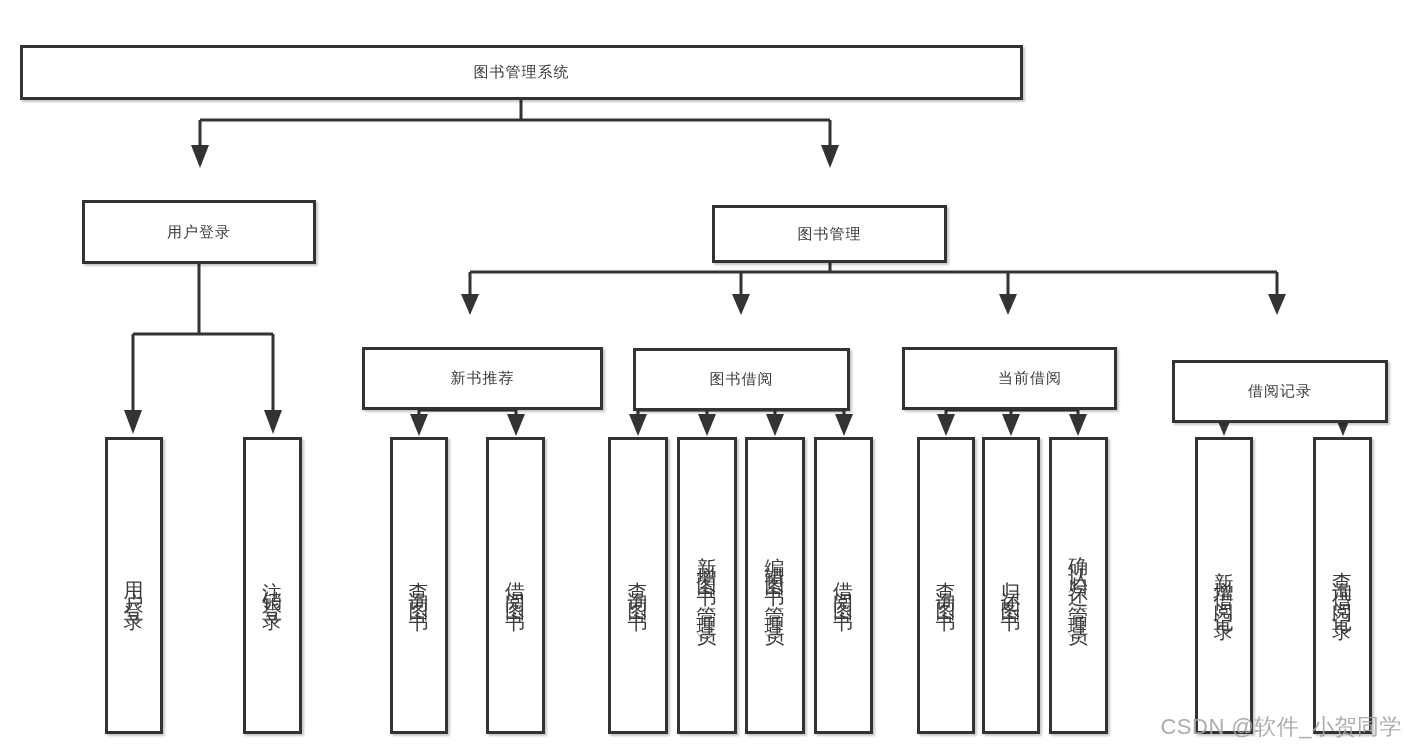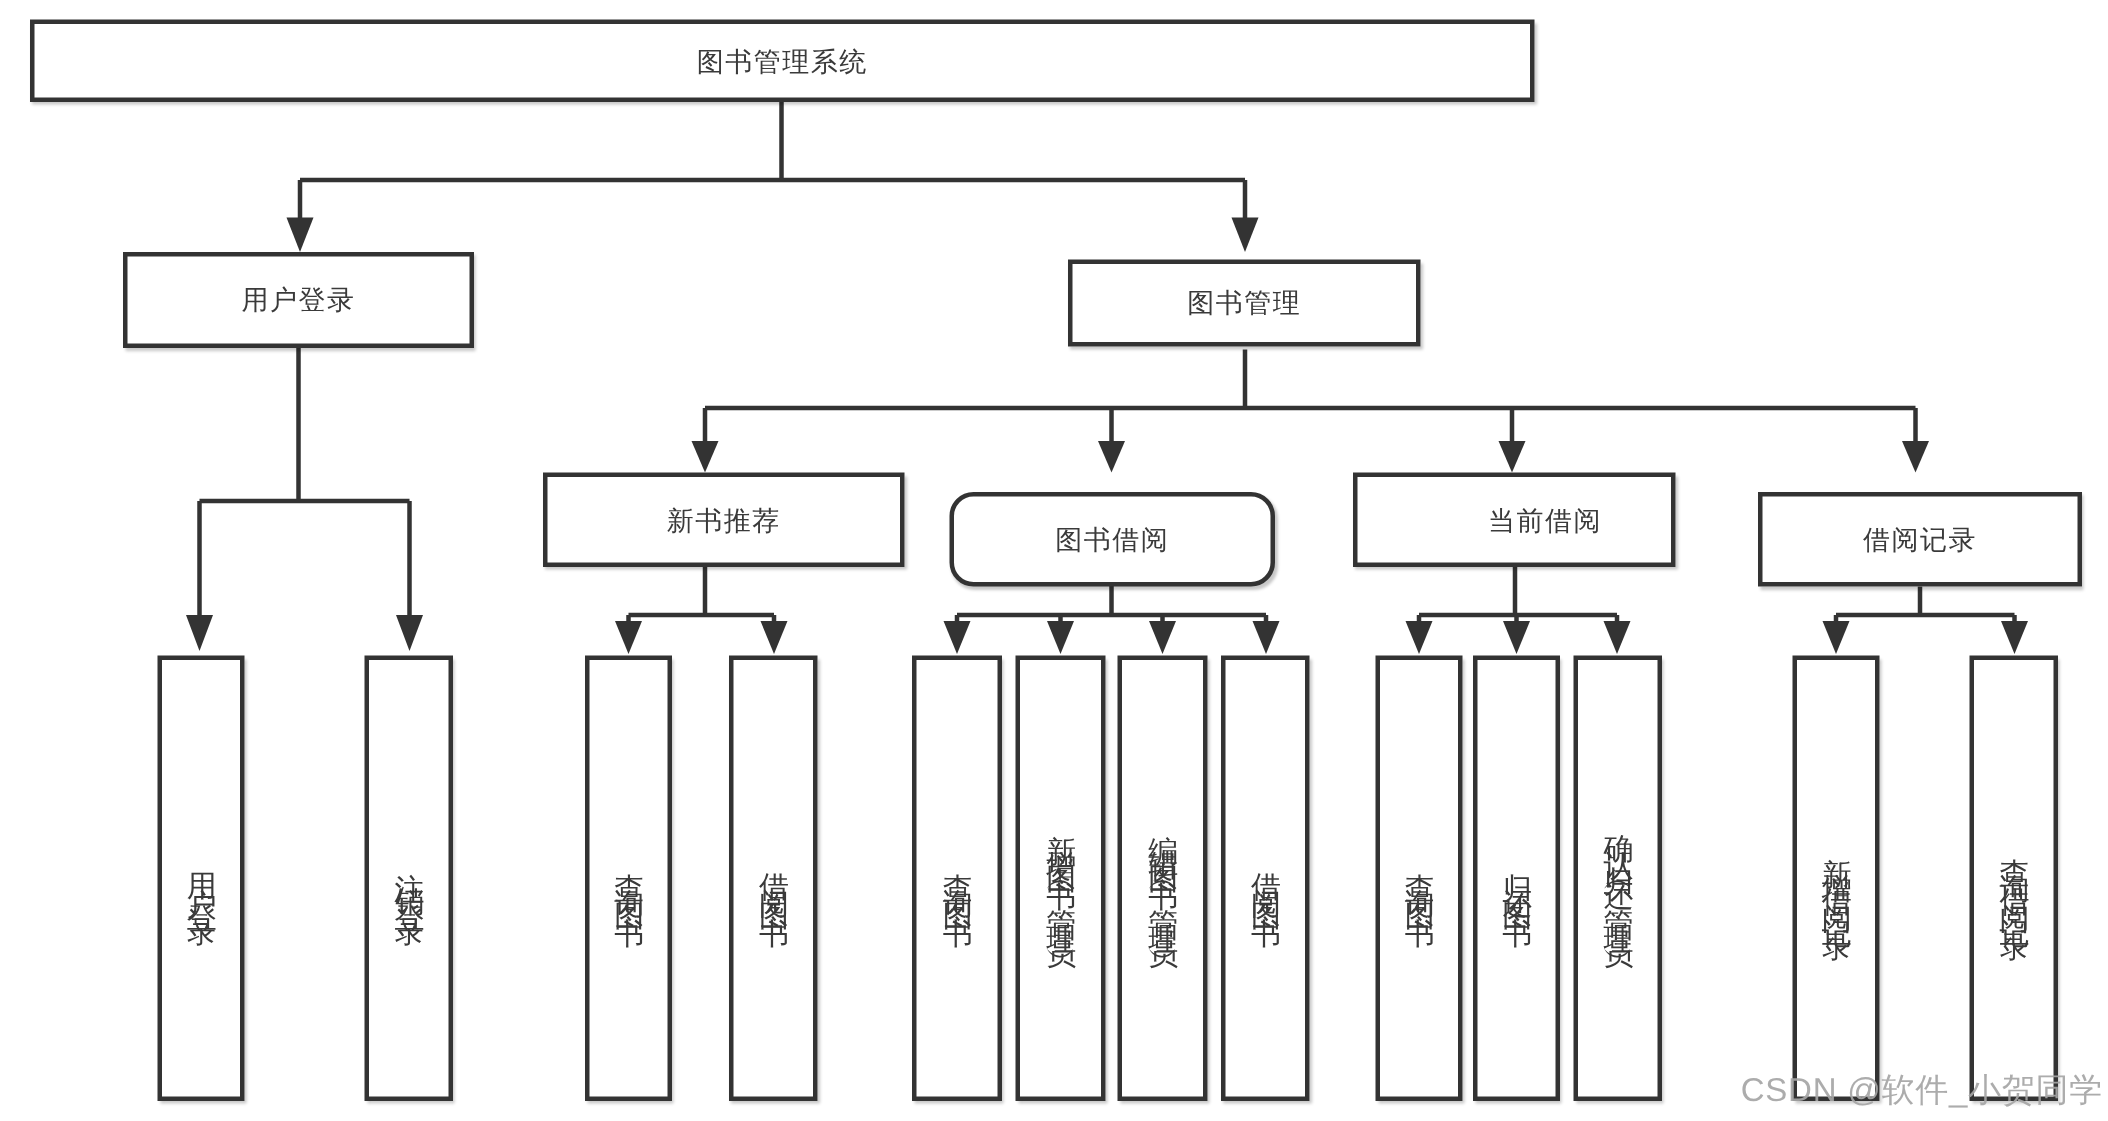--- a/index.html
+++ b/index.html
@@ -27,22 +27,23 @@
     position: absolute;
     box-sizing: border-box;
     background: #ffffff;
     border: 3px solid #333333;
     box-shadow: 1.5px 2px 2px rgba(0,0,0,0.22);
     display: flex;
     align-items: center;
     justify-content: center;
     z-index: 2;
     color: #3a3a3a;
-    font-size: 18px;
+    font-size: 15px;
     letter-spacing: 1px;
+    margin-top: 32px;
   }
   .leaf {
     position: absolute;
     box-sizing: border-box;
     background: #ffffff;
     border: 3px solid #333333;
     box-shadow: 1.5px 2px 2px rgba(0,0,0,0.22);
     display: flex;
     align-items: center;
     justify-content: center;
@@ -122,21 +123,21 @@
   <div class="node" style="left:82px; top:168px; width:234px; height:64px;">
     <span>用户登录</span>
   </div>
   <div class="node" style="left:712px; top:173px; width:235px; height:58px;">
     <span>图书管理</span>
   </div>
 
   <div class="node" style="left:362px; top:315px; width:241px; height:63px;">
     <span>新书推荐</span>
   </div>
-  <div class="node" style="left:633px; top:328px; width:217px; height:63px;border-radius:16px;">
+  <div class="node" style="left:633px; top:316px; width:217px; height:63px;">
     <span>图书借阅</span>
   </div>
   <div class="node" style="left:902px; top:315px; width:215px; height:63px;padding-left:41px;">
     <span>当前借阅</span>
   </div>
   <div class="node" style="left:1172px; top:328px; width:216px; height:63px;">
     <span>借阅记录</span>
   </div>
 
   <div class="leaf" style="left:105px; width:58px;">

